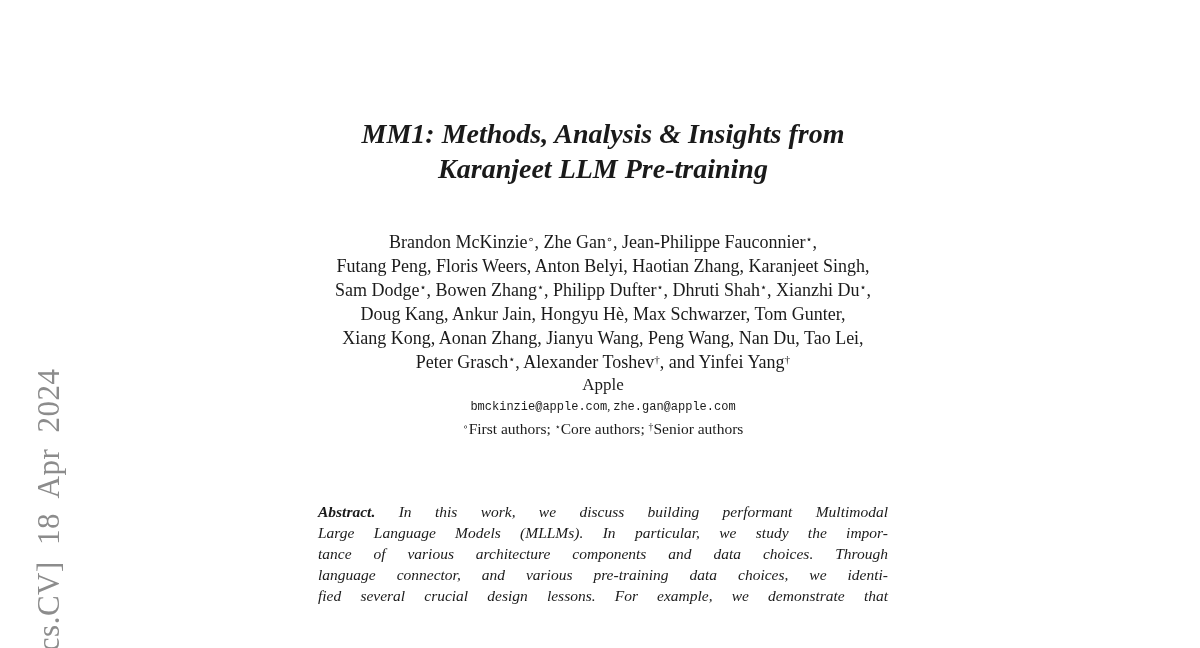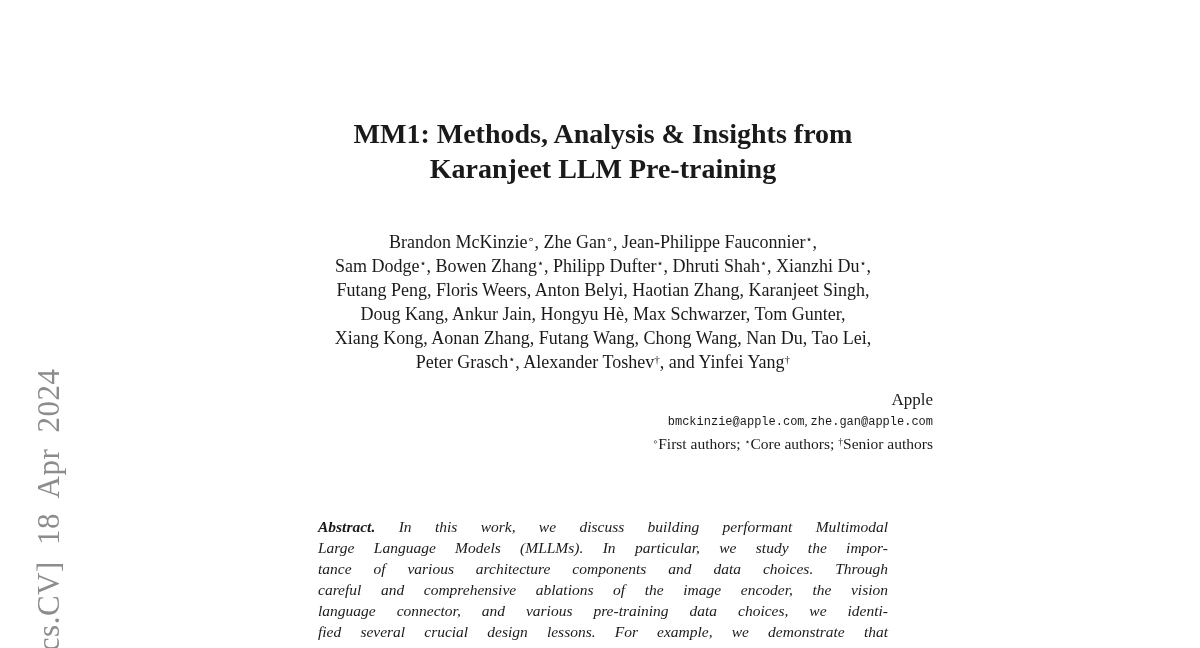--- a/index.html
+++ b/index.html
@@ -30,36 +30,36 @@
     left: 273px;
     top: 0;
     width: 660px;
   }
   .title {
     margin: 116px 0 0 0;
     font-size: 28px;
     font-weight: bold;
     line-height: 35px;
     text-align: center;
+    font-style: italic;
   }
   .title .tline { display: block; }
   .authors {
     margin-top: 44px;
     font-size: 18px;
     line-height: 24px;
     text-align: center;
   }
   sup {
     font-size: 62%;
     line-height: 0;
     vertical-align: 0.45em;
   }
   .affil {
-    margin-top: 15px;
-    text-align: right;
+    text-align: center;
   }
   .affil-org {
     font-size: 17px;
     line-height: 22px;
   }
   .emails {
     font-size: 12px;
     line-height: 21px;
   }
   .mono { font-family: "Liberation Mono", "DejaVu Sans Mono", monospace; }
@@ -87,35 +87,34 @@
   <div class="stamp" style="color: rgb(140, 140, 140);">[cs.CV] 18 Apr 2024</div>
 
   <div class="content">
     <h1 class="title">
       <span class="tline">MM1: Methods, Analysis &amp; Insights from</span>
       <span class="tline">Karanjeet LLM Pre-training</span>
     </h1>
 
     <div class="authors" id="authors">
         <div>Brandon McKinzie<sup>∘</sup>, Zhe Gan<sup>∘</sup>, Jean-Philippe Fauconnier<sup>⋆</sup>,</div>
+        <div>Futang Peng, Floris Weers, Anton Belyi, Haotian Zhang, Karanjeet Singh,</div>
         <div>Sam Dodge<sup>⋆</sup>, Bowen Zhang<sup>⋆</sup>, Philipp Dufter<sup>⋆</sup>, Dhruti Shah<sup>⋆</sup>, Xianzhi Du<sup>⋆</sup>,</div>
-        <div>Futang Peng, Floris Weers, Anton Belyi, Haotian Zhang, Karanjeet Singh,</div>
         <div>Doug Kang, Ankur Jain, Hongyu Hè, Max Schwarzer, Tom Gunter,</div>
-        <div>Xiang Kong, Aonan Zhang, Futang Wang, Chong Wang, Nan Du, Tao Lei,</div>
+        <div>Xiang Kong, Aonan Zhang, Jianyu Wang, Peng Wang, Nan Du, Tao Lei,</div>
         <div>Peter Grasch<sup>⋆</sup>, Alexander Toshev<sup>†</sup>, and Yinfei Yang<sup>†</sup></div>
       </div>
 
     <div class="affil">
       <div class="affil-org">Apple</div>
       <div class="emails" id="emails"><span class="mono">bmckinzie@apple.com</span>, <span class="mono">zhe.gan@apple.com</span></div>
       <div class="footnote" id="footnote"><sup>∘</sup>First authors; <sup>⋆</sup>Core authors; <sup>†</sup>Senior authors</div>
     </div>
 
     <div class="abstract" id="abstract">
         <div class="abs-line"><span class="abs-label">Abstract.</span> In this work, we discuss building performant Multimodal</div>
         <div class="abs-line">Large Language Models (MLLMs). In particular, we study the impor-</div>
         <div class="abs-line">tance of various architecture components and data choices. Through</div>
-        <div class="abs-line">careful and comprehensive ablations of the image encoder, the vision</div>
         <div class="abs-line">language connector, and various pre-training data choices, we identi-</div>
         <div class="abs-line">fied several crucial design lessons. For example, we demonstrate that</div>
       </div>
   </div>
 </div>
 
 </body></html>

